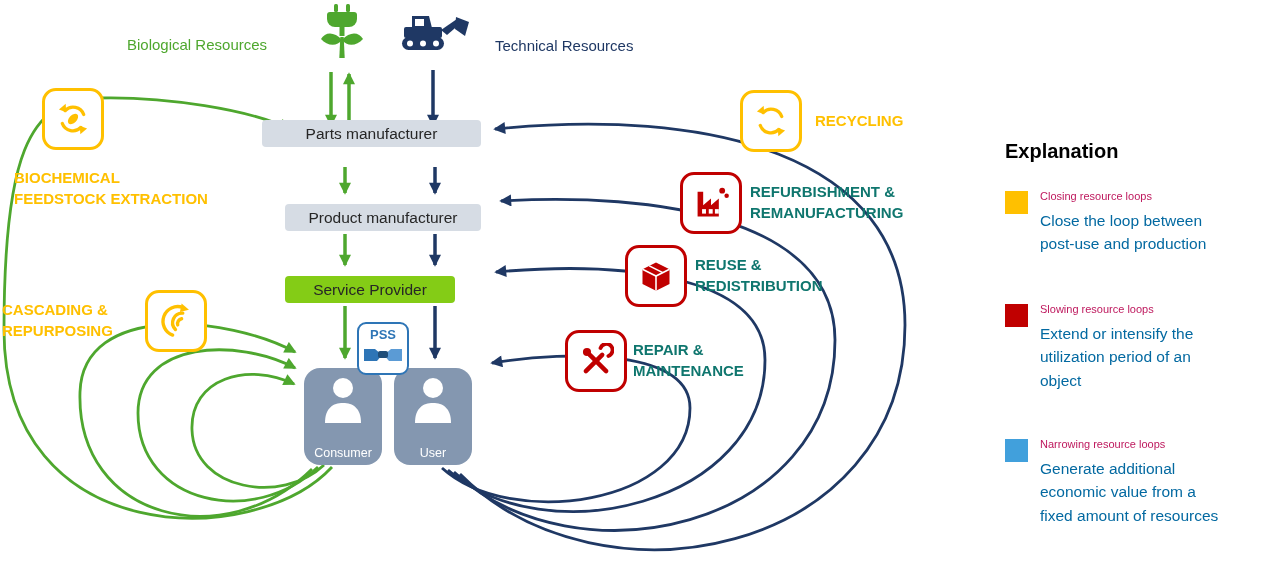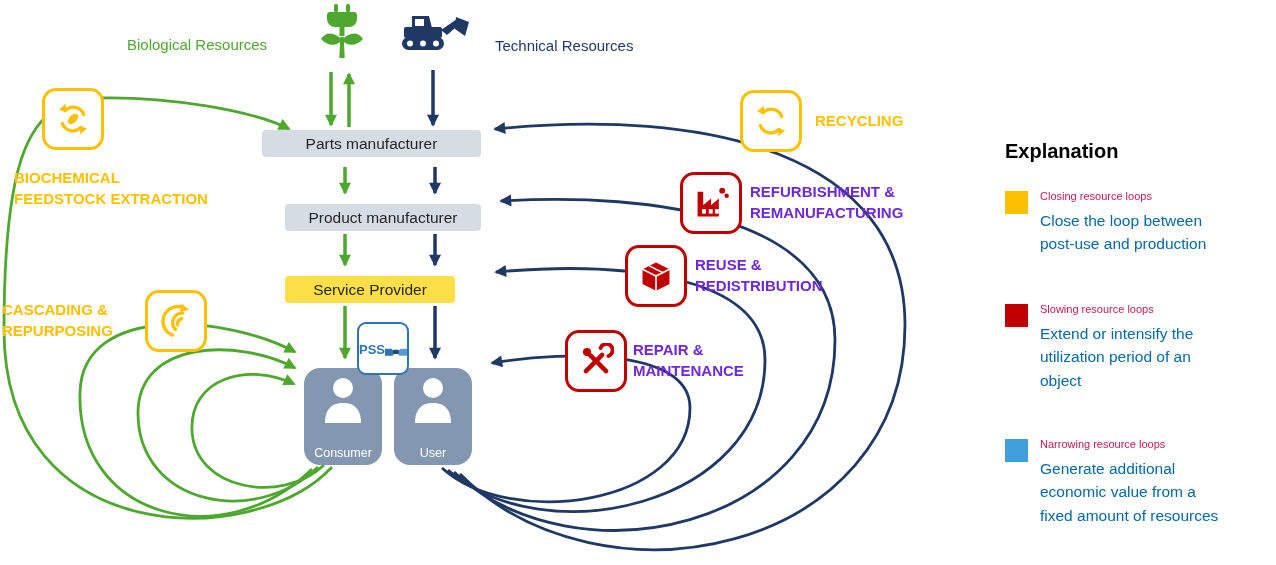--- a/index.html
+++ b/index.html
@@ -9,39 +9,39 @@
   .abs{position:absolute}
   svg.flow{position:absolute;left:0;top:0;width:1276px;height:565px}
 
   .res-label{position:absolute;font-size:15px;font-weight:400}
   .res-label.green{color:#4ea72e}
   .res-label.navy{color:#1f3864}
 
   .chainbox{position:absolute;display:flex;align-items:center;justify-content:center;
             font-size:15.5px;color:#262626;border-radius:4px}
   .box-light{background:#d6dce4}
-  .box-mid{background:#fde047}
+  .box-mid{background:#84cc16}
 
   .persona{position:absolute;width:78px;height:97px;background:#8497b0;border-radius:16px}
   .persona svg{position:absolute;left:50%;top:9px;transform:translateX(-50%)}
   .persona .plabel{position:absolute;bottom:5px;width:100%;text-align:center;color:#fff;font-size:12.5px}
 
   .pss{position:absolute;left:357px;top:322px;width:52px;height:53px;background:#fff;
-       border:2.5px solid #2e75b6;border-radius:9px;display:flex;flex-direction:row;
+       border:2.5px solid #2e75b6;border-radius:9px;display:flex;flex-direction:column;
        align-items:center;justify-content:flex-start;padding-top:4px}
   .pss .pss-label{color:#2e75b6;font-weight:bold;font-size:13px;line-height:1.1}
 
   .loop-icon{position:absolute;width:62px;height:62px;background:#fff;border:3px solid;
              border-radius:14px;display:flex;align-items:center;justify-content:center}
   .loop-icon.yellow{border-color:#ffc000}
   .loop-icon.red{border-color:#c00000}
 
   .loop-label{position:absolute;font-weight:bold;font-size:15px;line-height:1.38;white-space:pre-line}
   .loop-label.yellow{color:#ffc000}
-  .loop-label.red{color:#6d28d9}
+  .loop-label.red{color:#0f766e}
 
   .legend{position:absolute;left:1005px;top:140px;width:268px}
   .legend-title{font-size:20px;font-weight:bold;color:#000}
   .legend-item{position:absolute;left:0;width:268px}
   .swatch{position:absolute;left:0;top:1px;width:23px;height:23px;display:block}
   .legend-text{margin-left:35px}
   .legend-label{font-size:11px;font-weight:normal;color:#be185d;margin-bottom:7px}
   .legend-desc{font-size:15.5px;color:#0369a1;line-height:1.5;white-space:pre-line}
 </style>
 </head>
@@ -112,21 +112,21 @@
       <rect x="17" y="9" width="9" height="7" fill="#fff"></rect>
       <g fill="#fff">
         <circle cx="12" cy="33.5" r="3"></circle>
           <circle cx="25" cy="33.5" r="3"></circle>
           <circle cx="38" cy="33.5" r="3"></circle>
       </g>
     </svg>
   </span>
   <span class="res-label navy abs" style="left:495px;top:37px">Technical Resources</span>
 
-  <div class="chainbox box-light" style="left:262px;top:130px;width:219px;height:27px">Parts manufacturer</div>
+  <div class="chainbox box-light" style="left:262px;top:120px;width:219px;height:27px">Parts manufacturer</div>
   <div class="chainbox box-light" style="left:285px;top:204px;width:196px;height:27px">Product manufacturer</div>
   <div class="chainbox box-mid" style="left:285px;top:276px;width:170px;height:27px">Service Provider</div>
 
   <div class="persona" style="left:304px;top:368px">
     <svg width="42" height="46" viewBox="0 0 42 46">
       <circle cx="21" cy="11" r="10" fill="#fff"></circle>
       <path d="M3,46 C3,31 11,26 21,26 C31,26 39,31 39,46 z" fill="#fff"></path>
     </svg>
     <span class="plabel">Consumer</span>
   </div>

